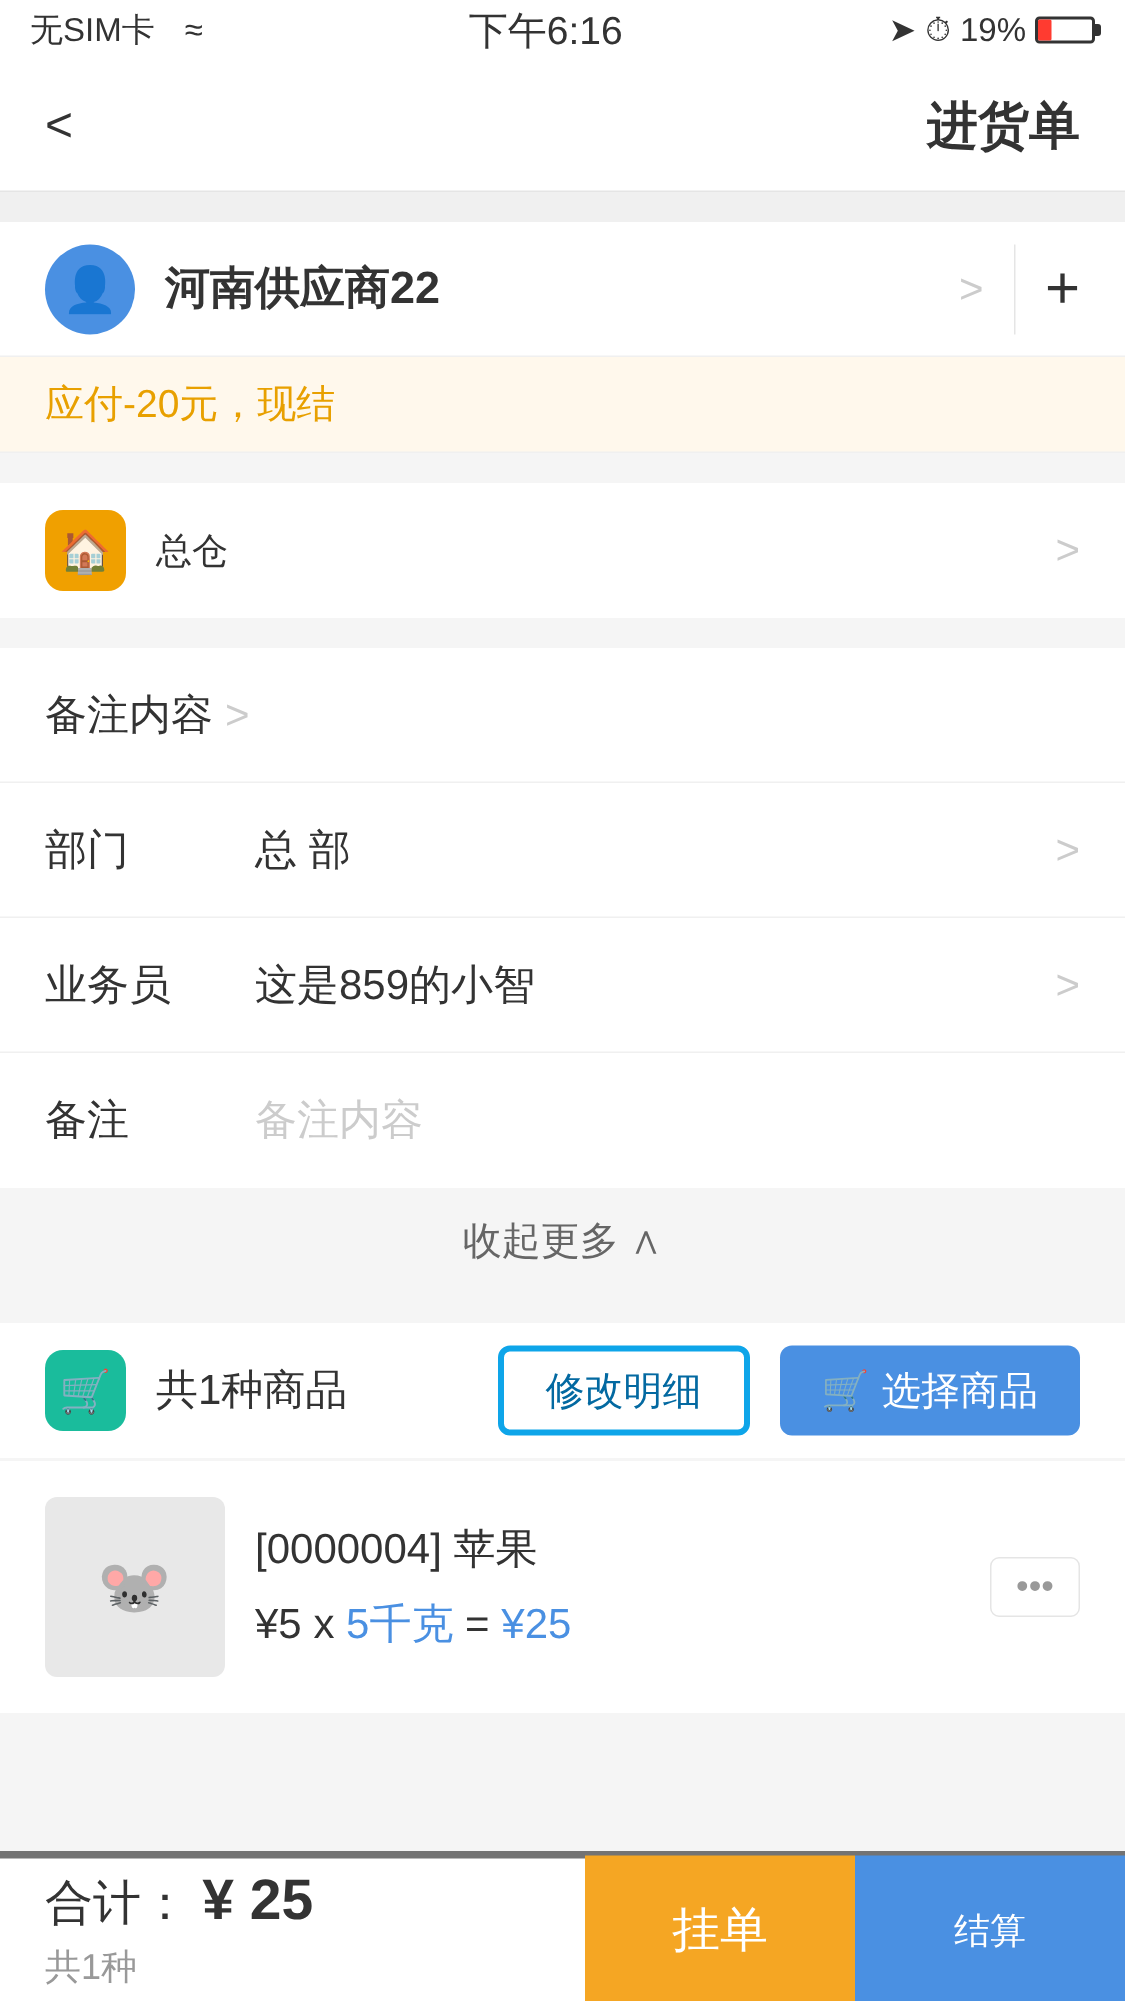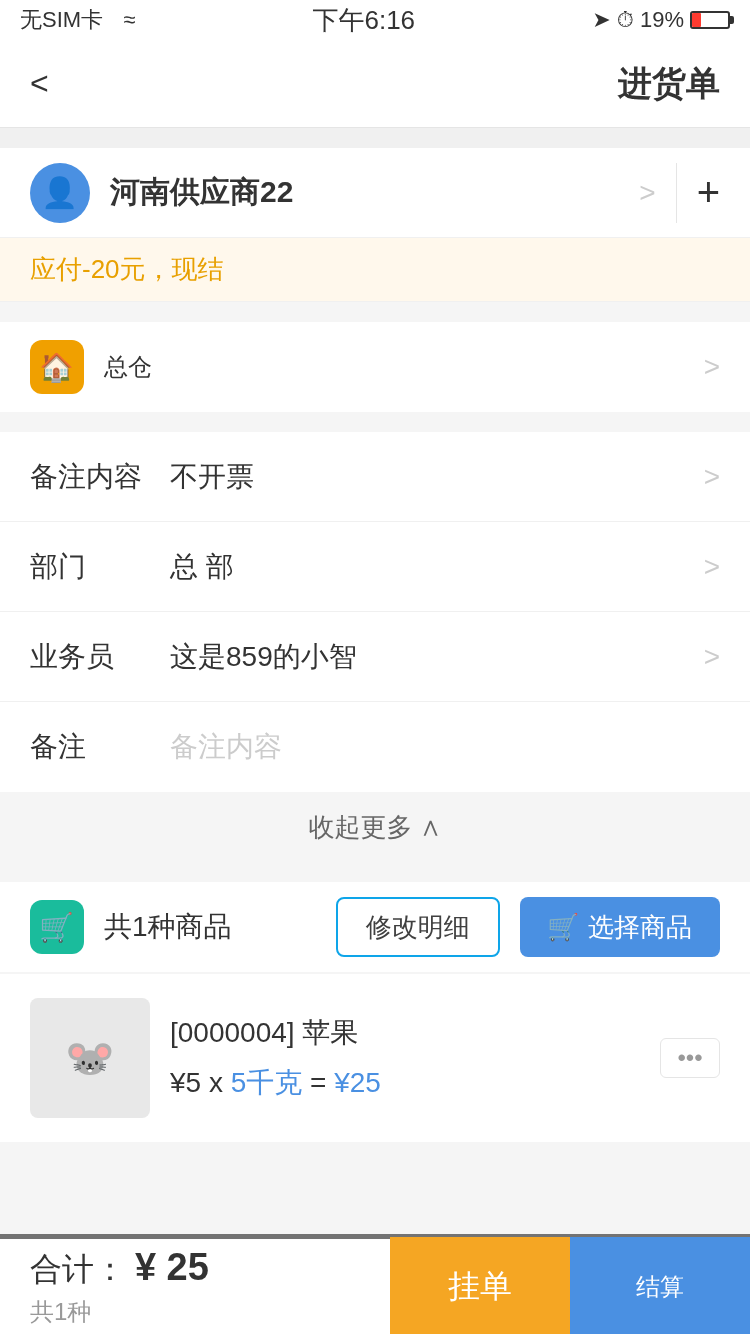--- a/index.html
+++ b/index.html
@@ -245,24 +245,24 @@
       flex-shrink: 0;
     }
     .product-count-text {
       flex: 1;
       font-size: 28px;
       color: #333;
     }
     .btn-modify {
       height: 60px;
       padding: 0 28px;
-      border: 2px solid #0ea5e9;
+      border: 4px solid #0ea5e9;
       border-radius: 8px;
       background: #fff;
-      color: #404040;
+      color: #0369a1;
       font-size: 26px;
       display: flex;
       align-items: center;
       cursor: pointer;
     }
     .btn-select {
       height: 60px;
       padding: 0 28px;
       border-radius: 8px;
       background: #4a90e2;
@@ -432,21 +432,20 @@
     <span class="warehouse-icon-inner">🏠</span>
   </div>
   <span class="warehouse-name">总仓</span>
   <span class="warehouse-arrow">&gt;</span>
 </div>
 
 <div class="form-section">
 
   <div class="form-row">
     <span class="form-label">备注内容</span>
-    <span class="form-value">不开票</span>
     <span class="form-arrow">&gt;</span>
   </div>
 
   <div class="form-row">
     <span class="form-label">部门</span>
     <span class="form-value">总 部</span>
     <span class="form-arrow">&gt;</span>
   </div>
 
   <div class="form-row">

